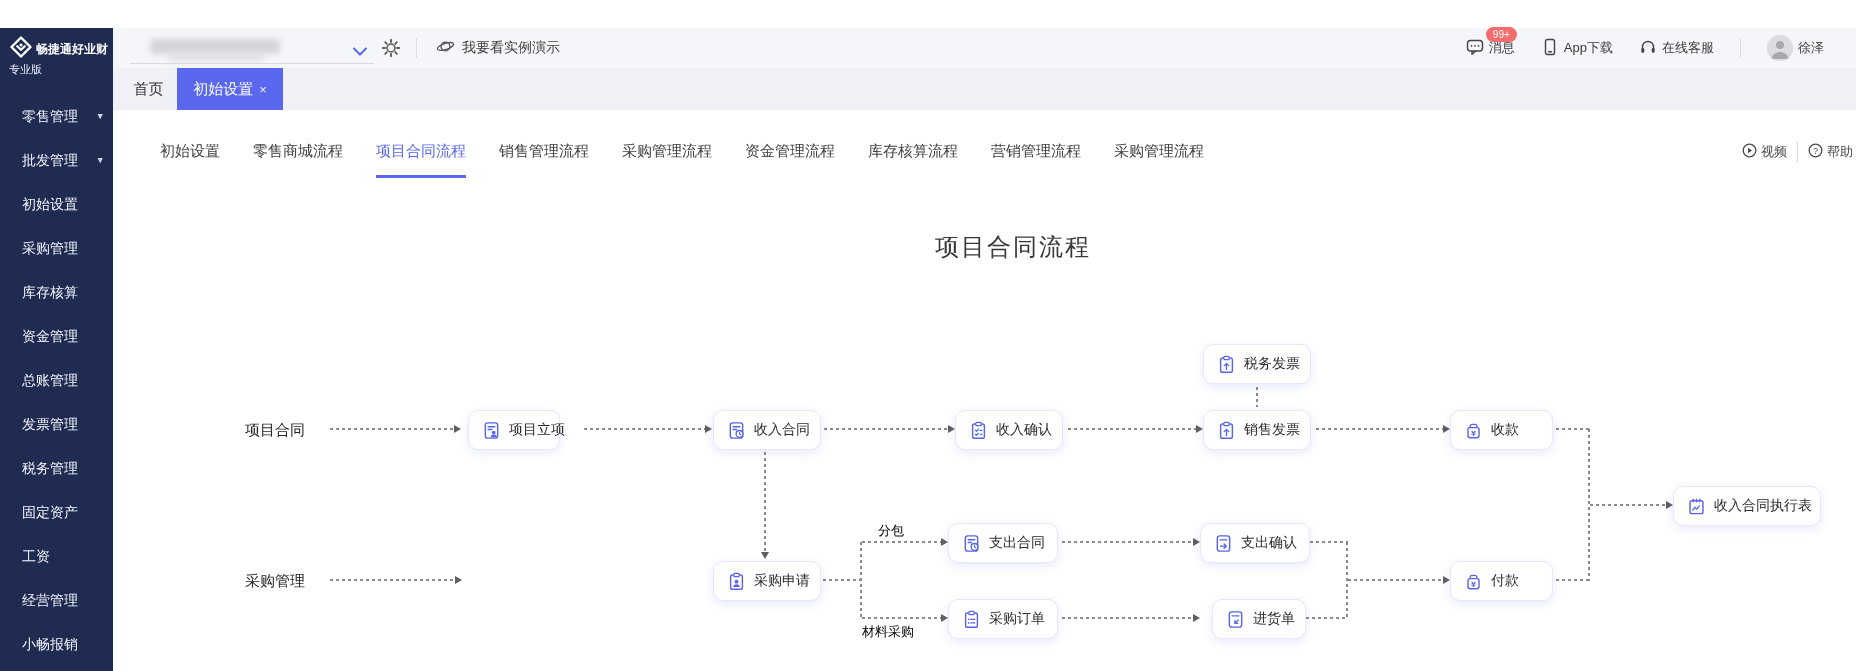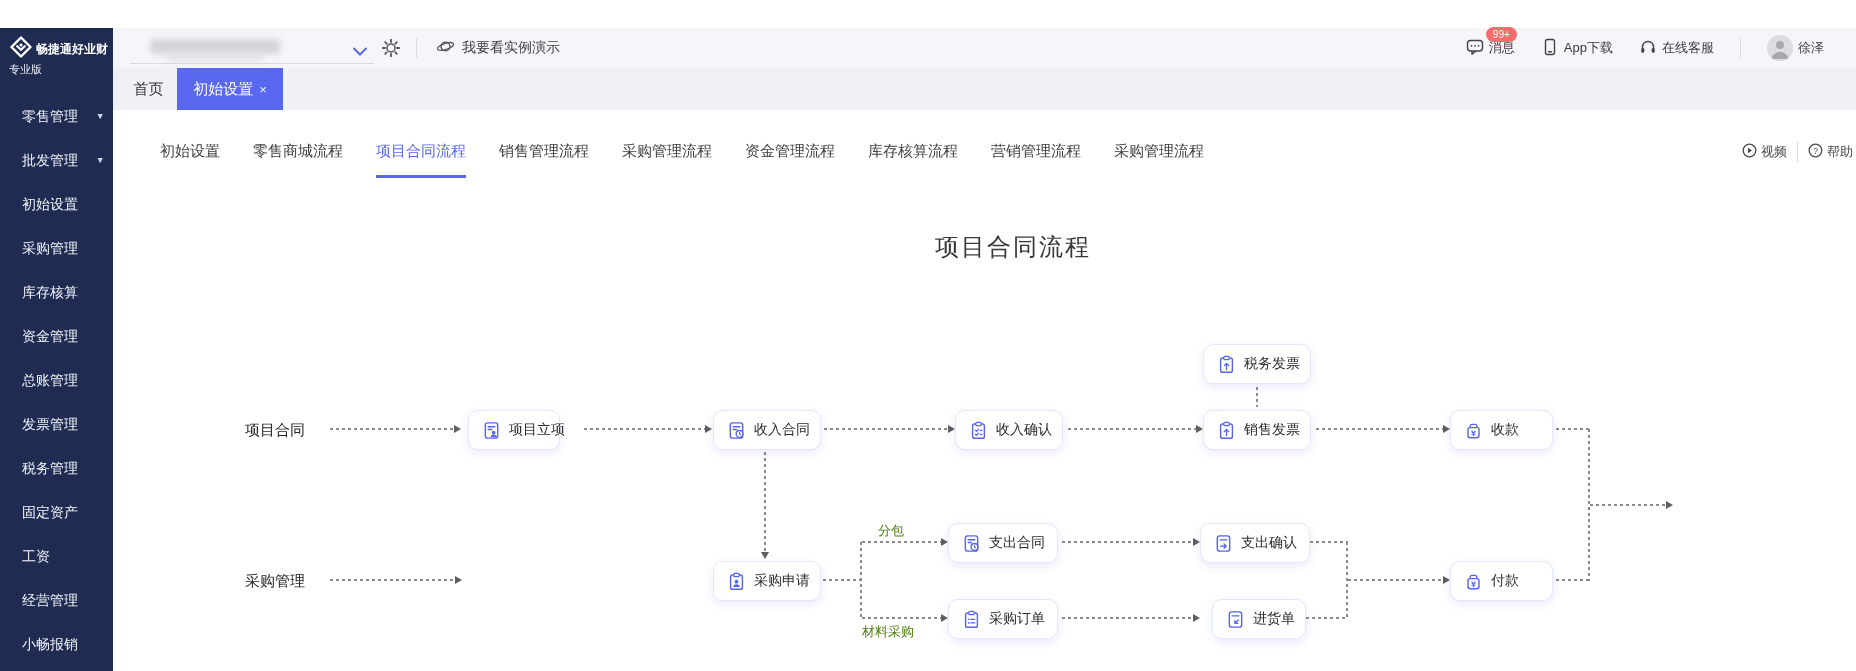--- a/index.html
+++ b/index.html
@@ -43,21 +43,21 @@
   
   .canvas{position:absolute;left:113px;top:178px;right:0;bottom:0;background:#fff;}
   .flow-title{position:absolute;left:935px;top:231px;font-size:24px;letter-spacing:2px;color:#383838;font-weight:500;margin:0;}
   #flow{position:absolute;left:0;top:0;width:1856px;height:671px;pointer-events:none;}
   .node{position:absolute;height:40px;background:#fff;border:1px solid #e6e7f8;border-radius:10px;
         box-shadow:0 3px 10px rgba(93,104,240,.14);display:flex;align-items:center;gap:8px;
         padding-left:13px;box-sizing:border-box;font-size:14px;color:#2b2b2b;pointer-events:auto;cursor:pointer;white-space:nowrap;}
   .nicon{width:19px;height:19px;flex:none;display:block;}
   .nicon svg{display:block;}
   .row-label{position:absolute;font-size:15px;color:#262626;font-weight:500;white-space:nowrap;}
-  .branch-label{position:absolute;font-size:13px;color:#4d7c0f;white-space:nowrap;}
+  .branch-label{position:absolute;font-size:13px;color:#000000;white-space:nowrap;}
   .hline{position:absolute;height:2px;background:repeating-linear-gradient(90deg,#8a8a8a 0 3px,transparent 3px 6px);}
   .vline{position:absolute;width:2px;background:repeating-linear-gradient(180deg,#8a8a8a 0 3px,transparent 3px 6px);}
   .head{position:absolute;width:0;height:0;}
   .head.right{border-top:4px solid transparent;border-bottom:4px solid transparent;border-left:7px solid #5f5f5f;}
   .head.down{border-left:4px solid transparent;border-right:4px solid transparent;border-top:7px solid #5f5f5f;}
   .head.up{border-left:4px solid transparent;border-right:4px solid transparent;border-bottom:7px solid #5f5f5f;}
 </style>
 </head>
 <body>
 
@@ -384,15 +384,27 @@
       <div class="node" style="left: 1450px; top: 561px; width: 103px;">
         <span class="nicon">
           <svg width="19" height="19" viewBox="0 0 20 20">
             <path d="M6.2 7h7.6a2 2 0 0 1 2 2v6a2.6 2.6 0 0 1-2.6 2.6H6.8A2.6 2.6 0 0 1 4.2 15V9a2 2 0 0 1 2-2z" fill="none" stroke="#5765e6" stroke-width="1.5"></path>
             <path d="M6.5 7V5.6a2 2 0 0 1 2-2h3a2 2 0 0 1 2 2V7" fill="none" stroke="#5765e6" stroke-width="1.4"></path>
             <text x="10" y="15.4" text-anchor="middle" font-size="7.5" font-weight="bold" fill="#5765e6" font-family="DejaVu Sans,sans-serif">¥</text>
           </svg>
         </span>
         <span>付款</span>
       </div>
+      <div class="node" style="left: 1673px; top: 486px; width: 148px;">
+        <span class="nicon">
+          <svg width="19" height="19" viewBox="0 0 20 20">
+            <rect x="3.2" y="4" width="13.6" height="13.5" rx="2" fill="none" stroke="#5765e6" stroke-width="1.5"></rect>
+            <line x1="6.5" y1="2.2" x2="6.5" y2="5" stroke="#5765e6" stroke-width="1.4" stroke-linecap="round"></line>
+            <line x1="10" y1="2.2" x2="10" y2="5" stroke="#5765e6" stroke-width="1.4" stroke-linecap="round"></line>
+            <line x1="13.5" y1="2.2" x2="13.5" y2="5" stroke="#5765e6" stroke-width="1.4" stroke-linecap="round"></line>
+            <path d="M6 13.8l2.4-3 1.9 1.9 2.6-3.4" fill="none" stroke="#5765e6" stroke-width="1.4" stroke-linecap="round" stroke-linejoin="round"></path>
+          </svg>
+        </span>
+        <span>收入合同执行表</span>
+      </div>
     </div>
 
 </div>
 
 </body></html>

